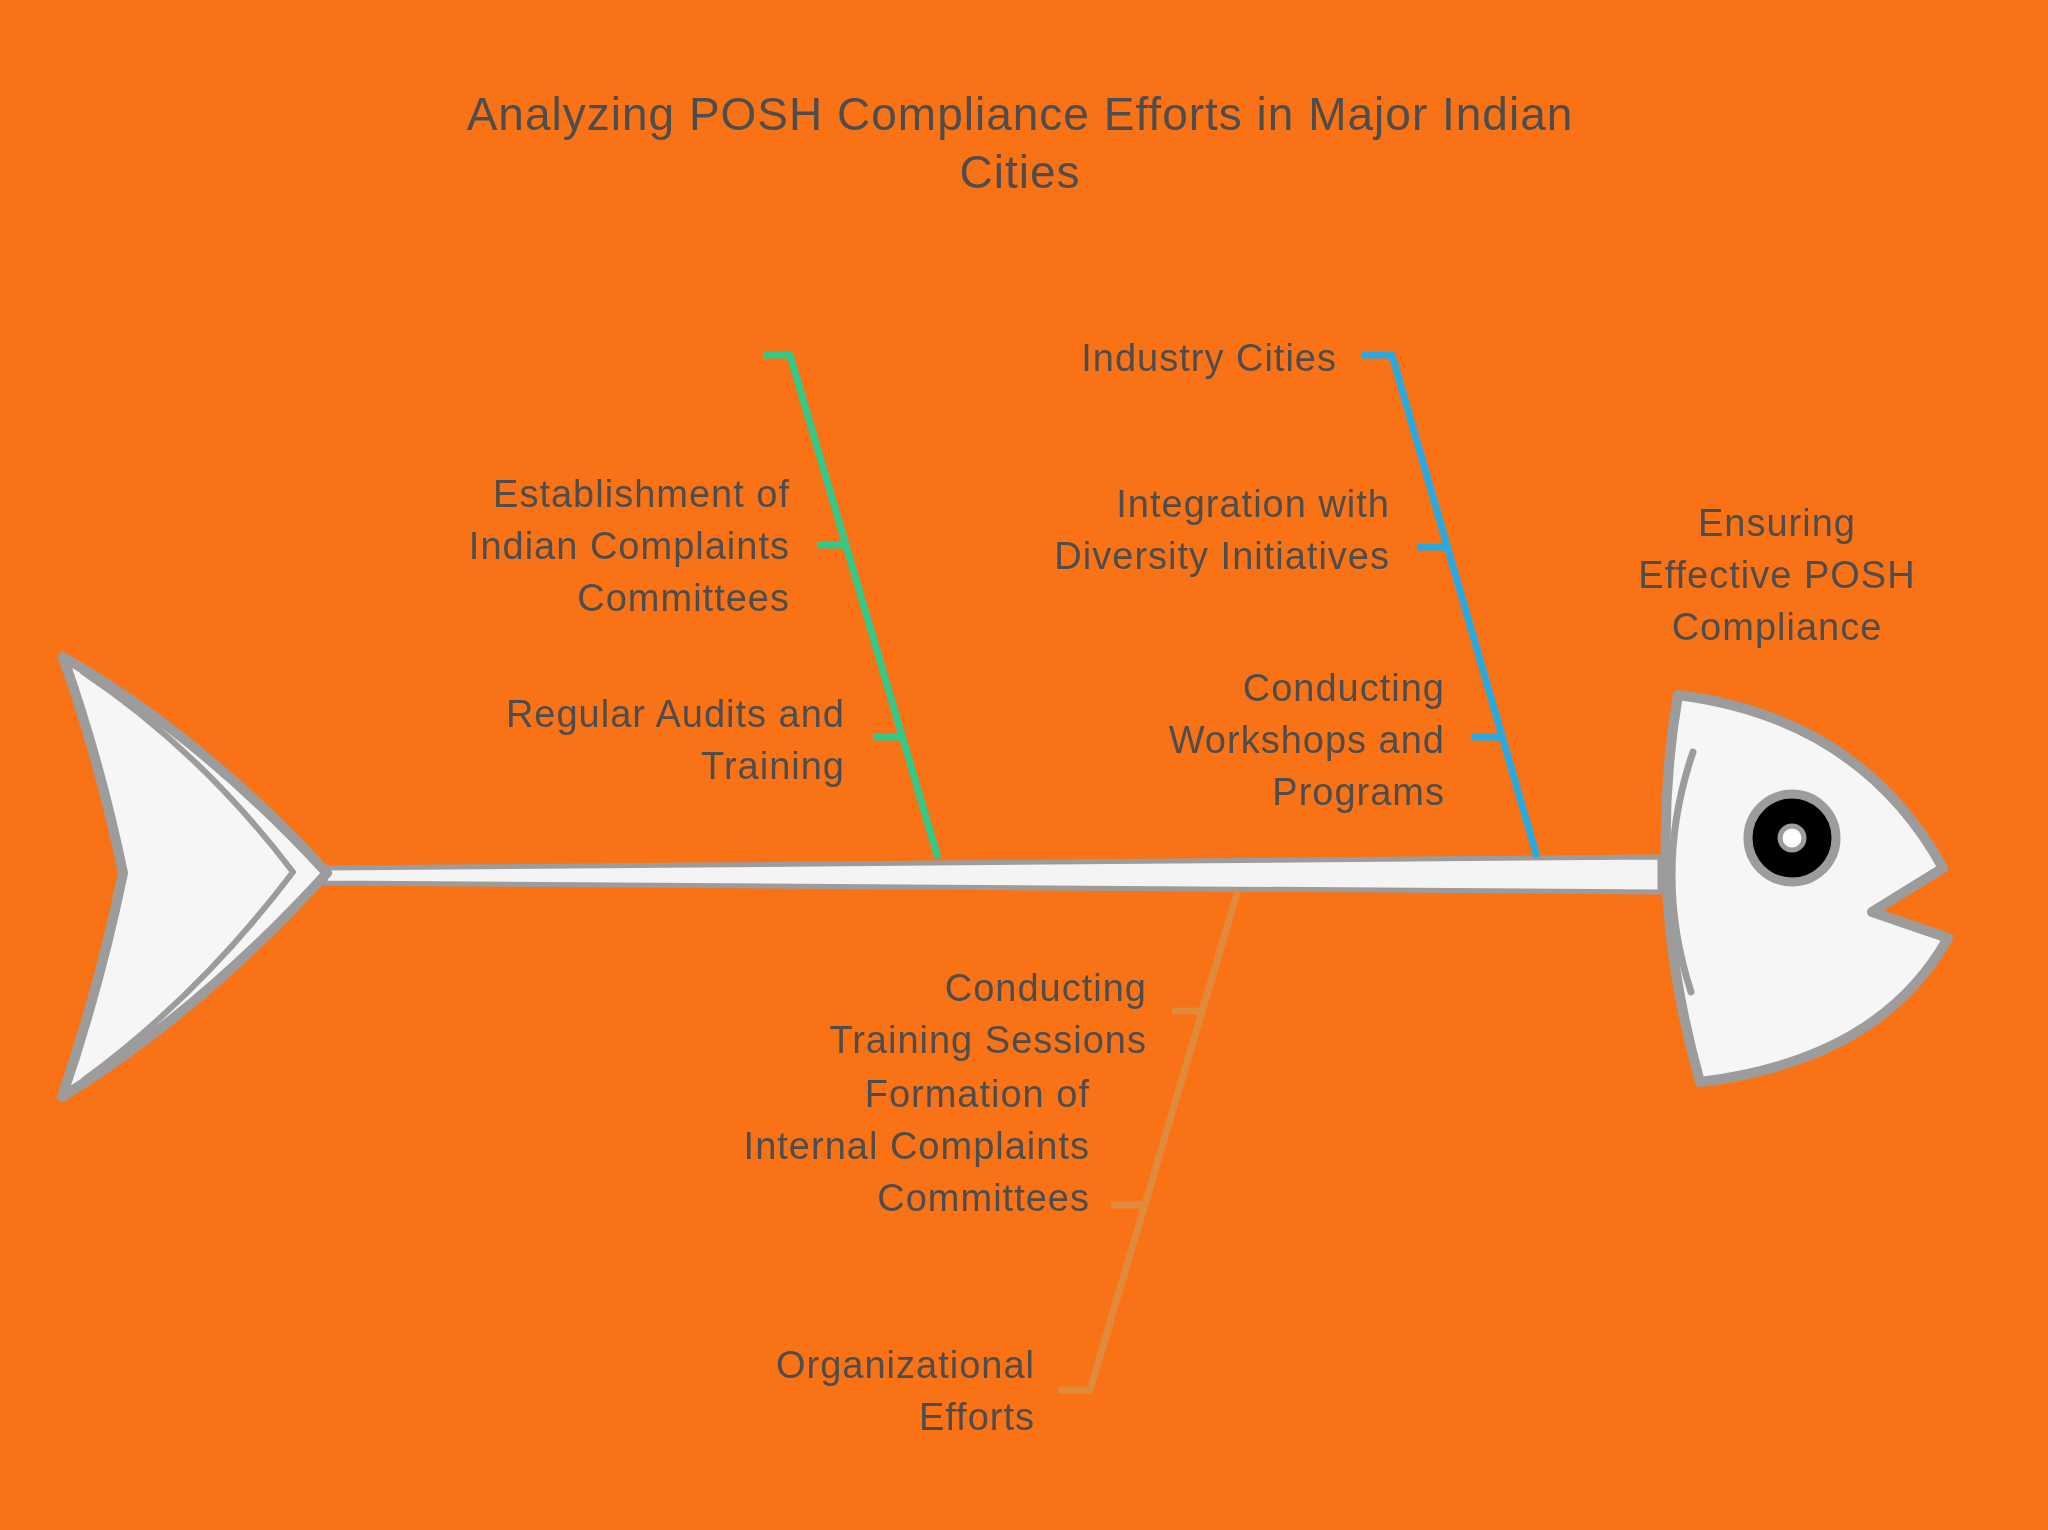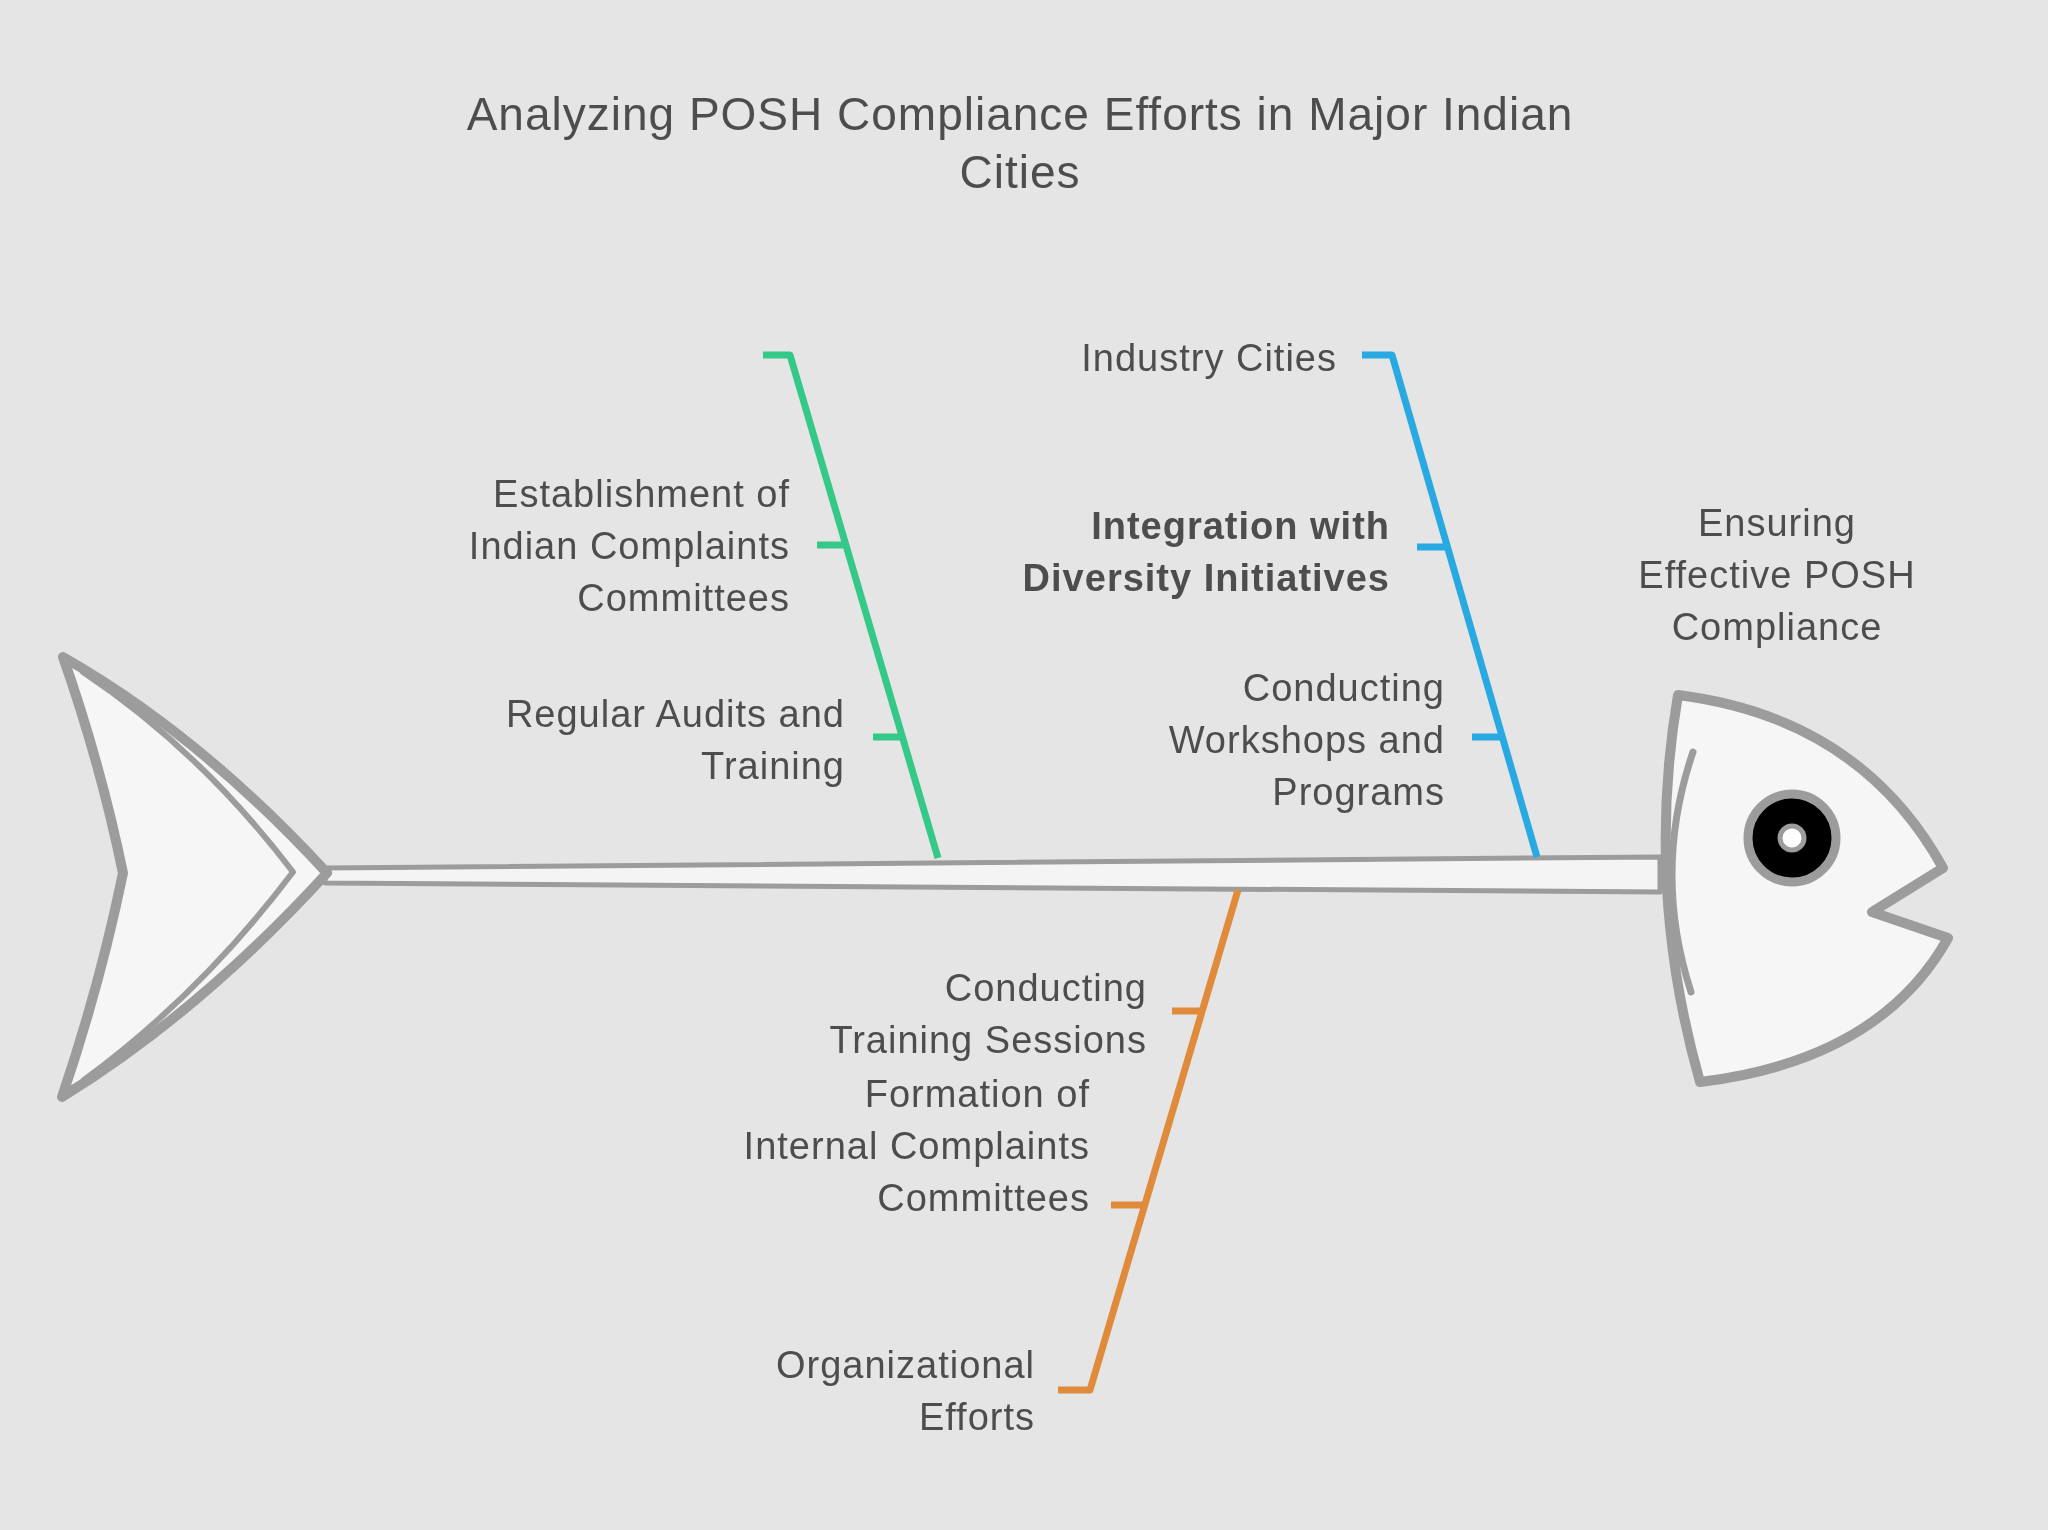--- a/index.html
+++ b/index.html
@@ -1,19 +1,19 @@
 <!DOCTYPE html>
 <html><head>
 <meta charset="utf-8">
 <style>
   html,body{margin:0;padding:0;background:#000;}
   .stage{
     position:relative;
     width:2048px;height:1530px;
-    background:#e5e5e5;
+    background:#f97316;
     font-family:"Liberation Sans", sans-serif;
     overflow:hidden;
   }
   .label{
     position:absolute;
     color:#4d4d4d;
     font-size:38px;
     line-height:52px;
     letter-spacing:1px;
     font-weight:500;
@@ -80,21 +80,21 @@
 Effective POSH
 Compliance</div>
 
   <div class="label right" style="left:330px;top:468px;width:460px;">Establishment of
 Indian Complaints
 Committees</div>
   <div class="label right" style="left:385px;top:688px;width:460px;">Regular Audits and
 Training</div>
 
   <div class="label right" style="left:917px;top:332px;width:420px;">Industry Cities</div>
-  <div class="label right" style="left:930px;top:500px;width:460px;font-weight:bold;">Integration with
+  <div class="label right" style="left:930px;top:478px;width:460px;">Integration with
 Diversity Initiatives</div>
   <div class="label right" style="left:985px;top:662px;width:460px;">Conducting
 Workshops and
 Programs</div>
 
   <div class="label right" style="left:687px;top:962px;width:460px;">Conducting
 Training Sessions</div>
   <div class="label right" style="left:630px;top:1068px;width:460px;">Formation of
 Internal Complaints
 Committees</div>

